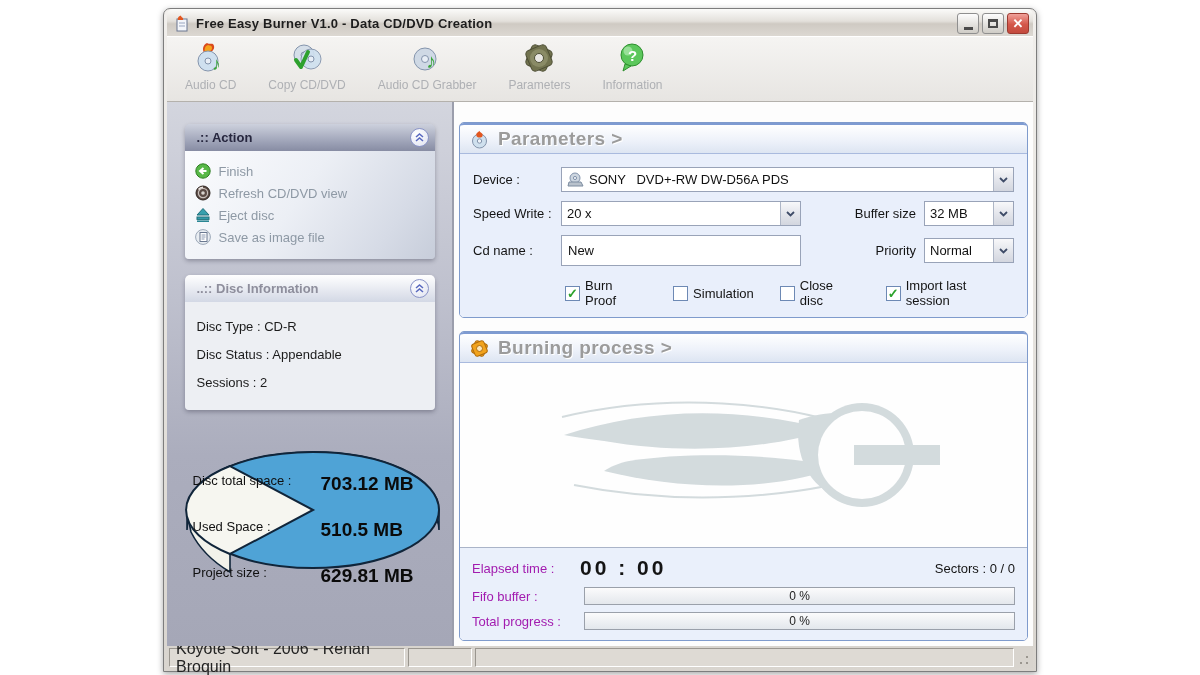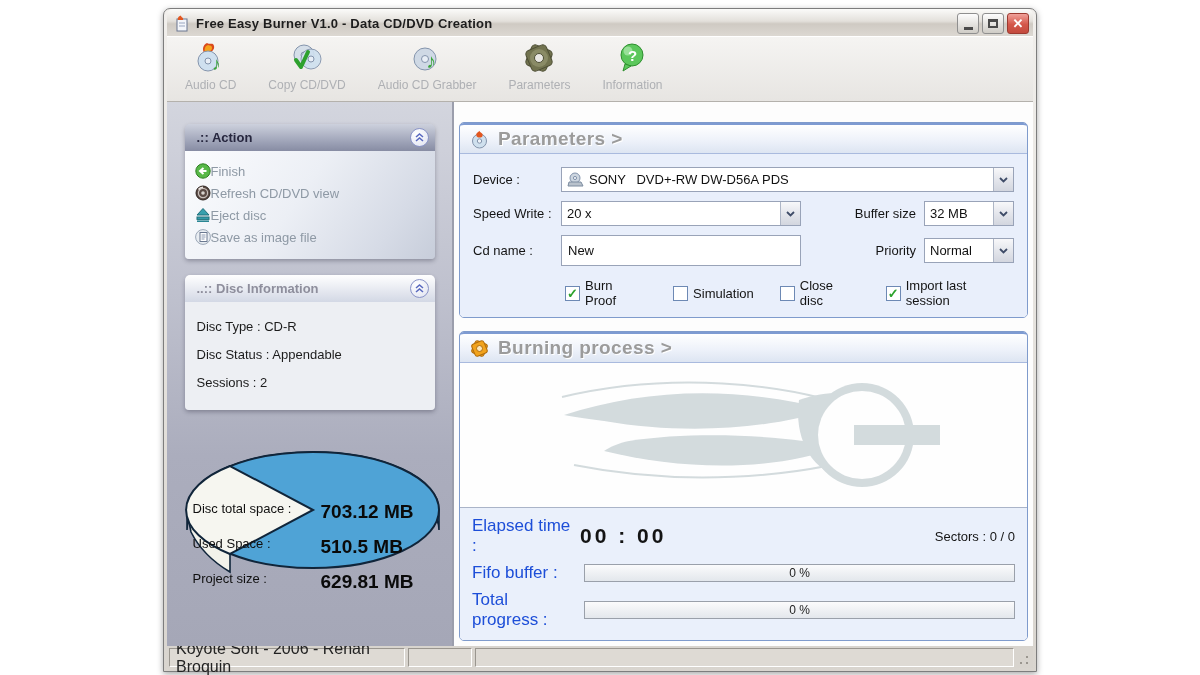--- a/index.html
+++ b/index.html
@@ -46,27 +46,27 @@
   .panel-header { height:27px; display:flex; align-items:center; padding:0 6px 0 12px;
     border-radius:5px 5px 0 0; font-weight:bold; font-size:13px; }
   .panel-action .panel-header { background:linear-gradient(180deg,#cdd1dd 0%,#9ba0b5 70%,#868b a2 100%);
     background:linear-gradient(180deg,#cdd1dd 0%,#9ba0b5 70%,#878ca3 100%); color:#26263e; }
   .panel-disc .panel-header { background:linear-gradient(180deg,#ffffff,#d3d8e5); color:#8e8e9c; }
   .chev-btn { margin-left:auto; width:19px; height:19px; border-radius:50%;
     background:radial-gradient(circle at 35% 30%,#ffffff,#dfe2f0); border:1px solid #8a94c8;
     display:flex; align-items:center; justify-content:center; }
   .panel-body { border-radius:0 0 4px 4px; }
   .panel-action .panel-body { background:linear-gradient(125deg,#fbfcfe 0%,#eceff5 45%,#d6dbe6 80%,#c7cdda 100%); padding:9px 8px 11px; }
-  .action-item { display:flex; align-items:center; font-size:13px; color:#8e99a5; padding:3px 2px; }
+  .action-item { display:flex; align-items:center; gap:8px; font-size:13px; color:#8e99a5; padding:3px 2px; }
   .panel-disc .panel-body { background:#edeff3; padding:11px 12px 13px; }
   .disc-row { font-size:13px; color:#1c1c1c; padding:6px 0 7px; }
 
   
   .pie-wrap { position:relative; width:270px; margin:34px auto 0; height:160px; }
-  .pie-labels { position:absolute; left:18px; top:57px; display:grid; grid-template-columns:128px auto; row-gap:13px; }
+  .pie-labels { position:absolute; left:18px; top:29px; display:grid; grid-template-columns:128px auto; row-gap:24px; }
   .pie-label { font-size:13px; color:#101010; }
   .pie-value { font-size:19px; font-weight:bold; color:#0a0a0a; }
 
   
   .content { flex:1; background:#fdfdfd; padding:20px 5px 0 5px; display:flex; flex-direction:column; min-width:0; }
   .section { border:1px solid #7f9bcc; border-radius:5px; background:#fff; box-shadow:inset 0 0 0 1px #fff; }
   .sec-header { height:31px; border-radius:4px 4px 0 0; border-top:2px solid #7e9bd2; border-bottom:1px solid #a9bade;
     background:linear-gradient(180deg,#ffffff 0%,#eef2fa 55%,#dde5f2 100%);
     display:flex; align-items:center; gap:9px; padding:0 10px; }
   .sec-title { font-size:19px; font-weight:bold; color:#9b9b9b; text-shadow:1px 1px 0 #fff; letter-spacing:.4px; }
@@ -87,21 +87,21 @@
   .cb { display:flex; align-items:center; gap:5px; font-size:13px; color:#141414; }
   .cb.last { margin-left:auto; }
   .cb-box { width:15px; height:15px; background:#fff; border:1px solid #6d89b4; display:flex; align-items:center; justify-content:center;
     color:#2ca22c; font-weight:bold; font-size:13px; line-height:1; }
 
   .burn-section { margin-top:13px; flex:1; display:flex; flex-direction:column; min-height:0; margin-bottom:5px; }
   .burn-mid { flex:1; background:#fefefe; position:relative; overflow:hidden; }
   .watermark { position:absolute; left:50%; top:50%; transform:translate(-50%,-50%); opacity:.85; }
   .burn-info { background:#eaf0fb; border-top:1px solid #aab4c8; border-radius:0 0 4px 4px; padding:8px 12px 10px; }
   .elapsed-row { display:flex; align-items:center; margin-bottom:6px; }
-  .info-label { width:100px; font-size:17px; color:#1d4ed8; flex:none; }
+  .info-label { width:100px; font-size:13px; color:#a21caf; flex:none; }
   .elapsed-value { font-size:21px; font-weight:bold; color:#141414; letter-spacing:3px; margin-left:8px; }
   .sectors { margin-left:auto; font-size:13px; color:#141414; }
   .bar-row { display:flex; align-items:center; margin-top:7px;gap:12px; }
   .pbar { flex:1; height:18px; border:1px solid #9aa0aa; background:linear-gradient(180deg,#fbfbfc,#e3e7ec);
     position:relative; display:flex; align-items:center; justify-content:center; font-size:12px; color:#222; }
   .pfill { position:absolute; left:1px; top:1px; bottom:1px; background:linear-gradient(180deg,#9ecf6f,#5aa637); width:0%; }
 
   
   .status-bar { height:22px; background:#d8d4ce; display:flex; gap:3px; padding:2px 2px 1px; align-items:stretch; }
   .status-cell { border:1px solid; border-color:#9a968f #ffffff #ffffff #9a968f; background:#dedad4;

